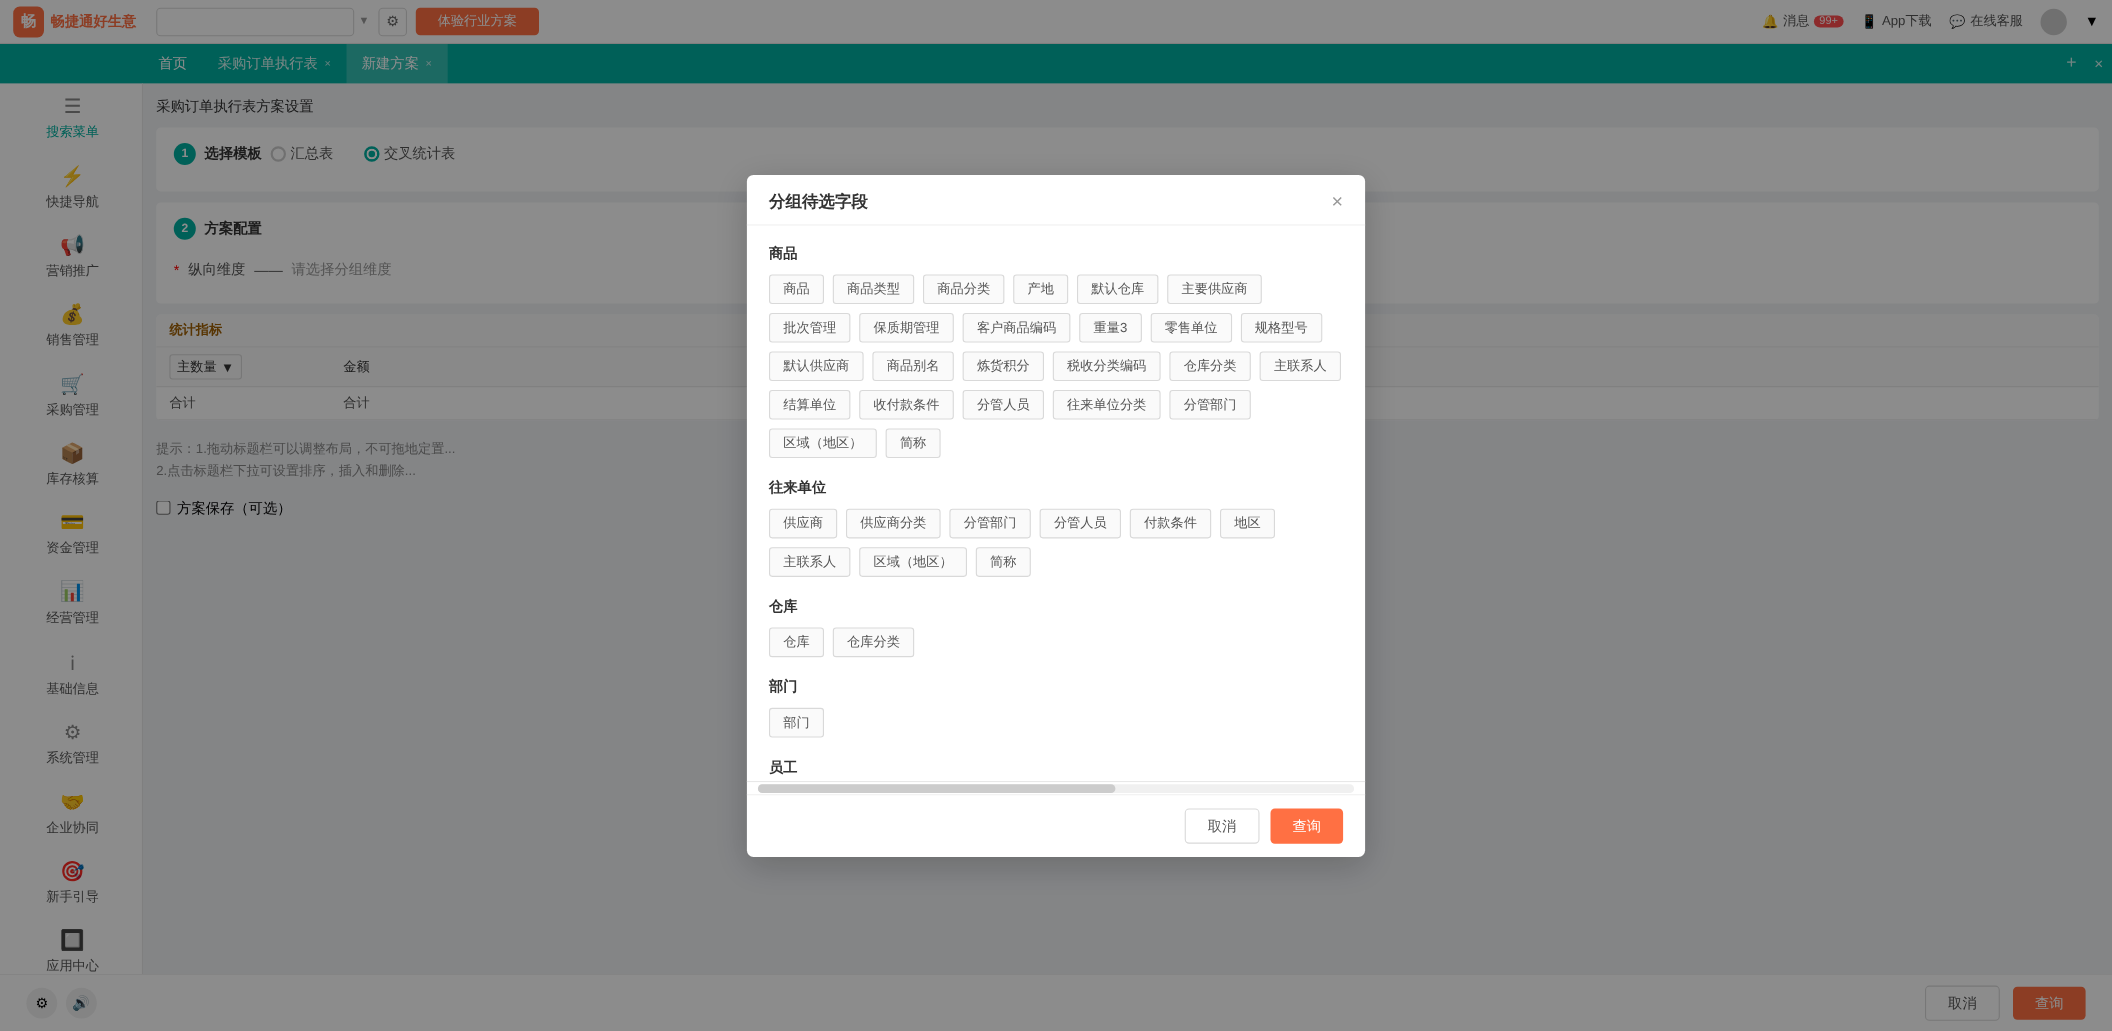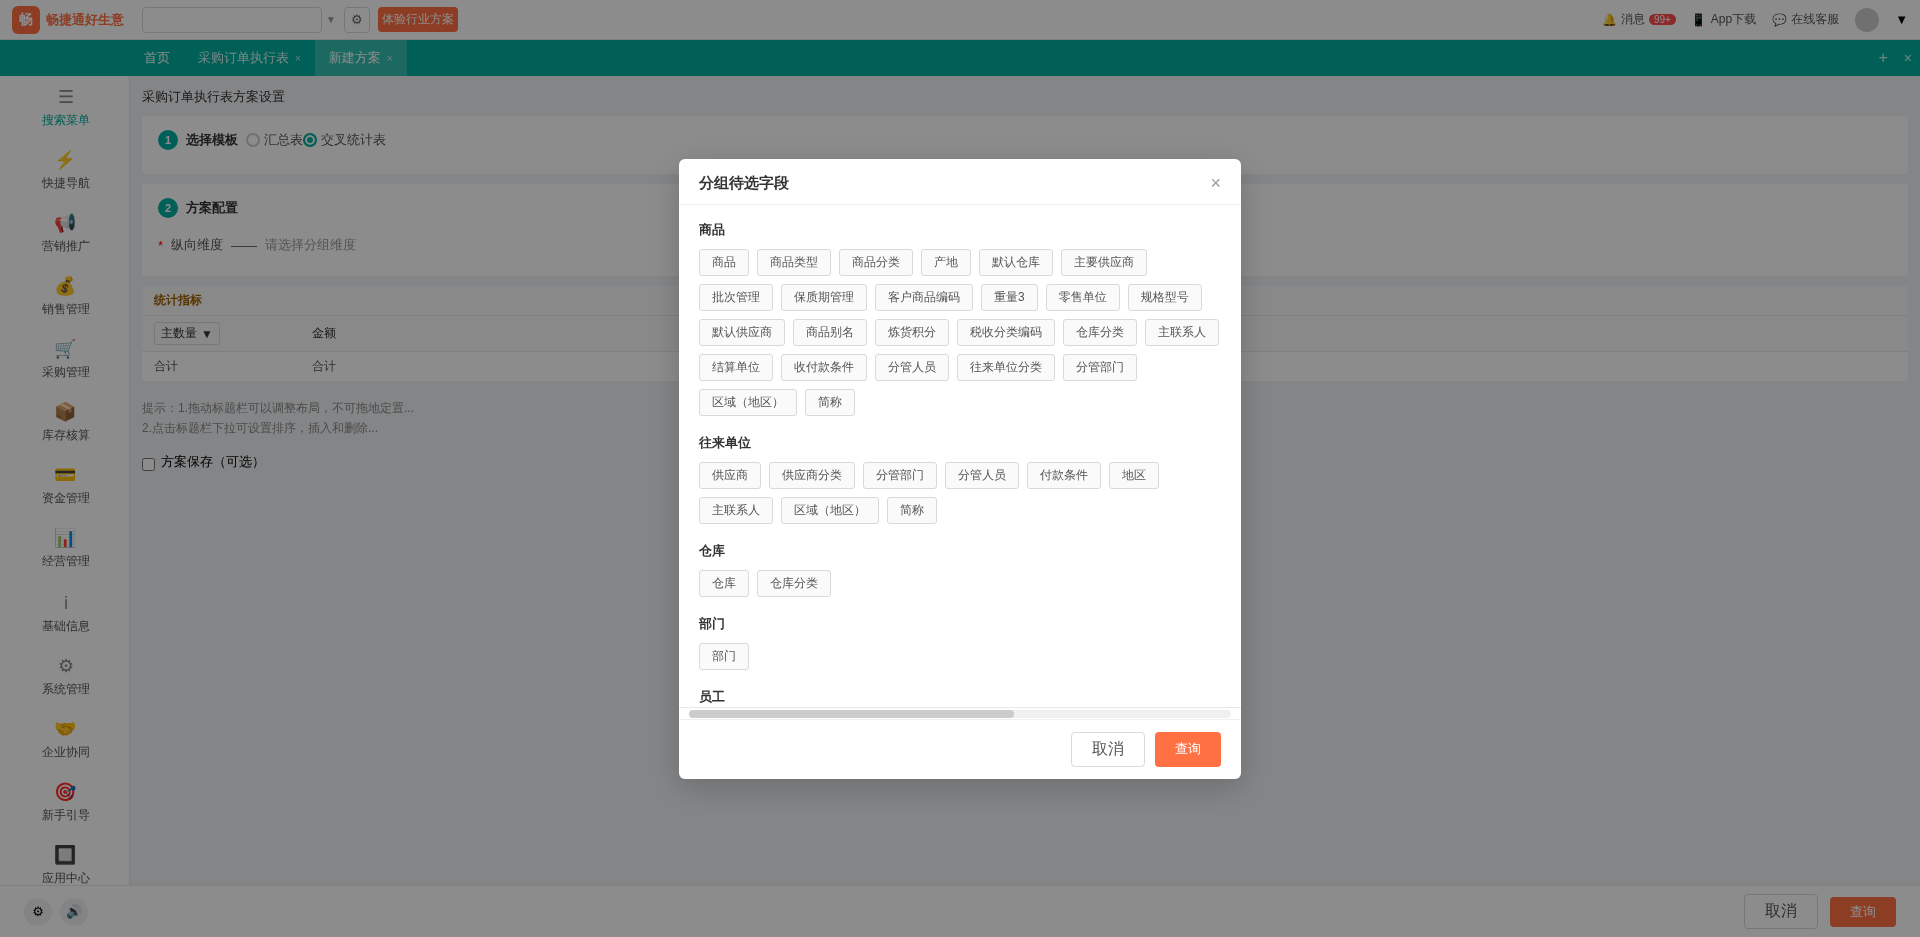--- a/index.html
+++ b/index.html
@@ -7,21 +7,21 @@
 
     
     .top-bar { height: 40px; background: #fff; display: flex; align-items: center; padding: 0 12px; border-bottom: 1px solid #e8e8e8; position: relative; z-index: 10; }
     .logo-area { display: flex; align-items: center; gap: 6px; width: 130px; }
     .logo-icon { width: 28px; height: 28px; background: #ff7043; border-radius: 6px; display: flex; align-items: center; justify-content: center; color: white; font-weight: bold; font-size: 14px; }
     .logo-text { color: #ff7043; font-size: 13px; font-weight: bold; }
     .search-bar { display: flex; align-items: center; gap: 4px; }
     .search-input { width: 180px; height: 26px; border: 1px solid #d9d9d9; border-radius: 4px; padding: 0 8px; font-size: 12px; }
     .search-arrow { color: #999; font-size: 10px; }
     .gear-btn { width: 26px; height: 26px; border: 1px solid #d9d9d9; border-radius: 4px; display: flex; align-items: center; justify-content: center; cursor: pointer; margin-left: 4px; color: #666; }
-    .experience-btn { background: #ff7043; color: white; border: none; border-radius: 4px; padding: 4px 4px; font-size: 12px; cursor: pointer; margin-left: 8px; }
+    .experience-btn { background: #ff7043; color: white; border: none; border-radius: 4px; padding: 4px 20px; font-size: 12px; cursor: pointer; margin-left: 8px; }
     .top-right { margin-left: auto; display: flex; align-items: center; gap: 16px; }
     .top-right-item { display: flex; align-items: center; gap: 4px; font-size: 12px; color: #555; cursor: pointer; }
     .badge { background: #ff4d4f; color: white; border-radius: 10px; padding: 0 5px; font-size: 10px; min-width: 18px; text-align: center; }
     .avatar { width: 24px; height: 24px; border-radius: 50%; background: #ccc; }
 
     
     .nav-tabs { height: 36px; background: #00b0a0; display: flex; align-items: center; padding: 0 0 0 130px; }
     .nav-tab { padding: 0 14px; height: 36px; display: flex; align-items: center; color: rgba(255,255,255,0.85); font-size: 13px; cursor: pointer; position: relative; }
     .nav-tab.active { background: rgba(255,255,255,0.2); color: white; }
     .nav-tab .close-tab { margin-left: 6px; font-size: 10px; color: rgba(255,255,255,0.7); cursor: pointer; }
@@ -38,21 +38,21 @@
 
     
     .main-content { flex: 1; overflow: auto; background: #f0f2f5; padding: 12px; position: relative; }
     .page-title { font-size: 13px; color: #333; margin-bottom: 10px; }
 
     
     .form-section { background: #fff; border-radius: 4px; padding: 14px 16px; margin-bottom: 10px; }
     .section-header { display: flex; align-items: center; gap: 8px; margin-bottom: 10px; }
     .step-badge { width: 20px; height: 20px; background: #00b0a0; color: white; border-radius: 50%; display: flex; align-items: center; justify-content: center; font-size: 11px; font-weight: bold; }
     .section-title { font-size: 13px; font-weight: bold; color: #333; }
-    .radio-group { display: flex; gap: 0; }
+    .radio-group { display: flex; gap: 28px; }
     .radio-item { display: flex; align-items: center; gap: 4px; font-size: 13px; color: #555; cursor: pointer; }
     .radio-circle { width: 14px; height: 14px; border: 2px solid #ccc; border-radius: 50%; }
     .radio-circle.checked { border-color: #00b0a0; background: #00b0a0; box-shadow: inset 0 0 0 2px white; }
 
     
     .overlay { position: fixed; top: 0; left: 0; width: 100%; height: 100%; background: rgba(0,0,0,0.45); z-index: 100; display: flex; align-items: center; justify-content: center; }
 
     
     .modal { background: white; border-radius: 6px; width: 562px; max-height: 620px; display: flex; flex-direction: column; box-shadow: 0 8px 32px rgba(0,0,0,0.2); }
     .modal-header { display: flex; align-items: center; justify-content: space-between; padding: 14px 20px 10px; border-bottom: 1px solid #f0f0f0; }
@@ -78,21 +78,21 @@
 
     
     .table-section { background: #fff; border-radius: 4px; padding: 0; margin-bottom: 10px; overflow: hidden; }
     .table-header-row { display: flex; align-items: center; background: #f9f9f9; border-bottom: 1px solid #e8e8e8; padding: 6px 12px; font-size: 12px; color: #333; gap: 8px; }
     .stats-label { font-size: 12px; color: #a16207; font-weight: bold; }
     .table-row { display: flex; align-items: center; padding: 6px 12px; font-size: 12px; color: #555; gap: 8px; border-bottom: 1px solid #f0f0f0; }
     .col-main { width: 150px; display: flex; align-items: center; gap: 4px; }
     .col-amount { width: 100px; }
     .select-box { border: 1px solid #d9d9d9; border-radius: 3px; padding: 2px 6px; font-size: 12px; color: #333; display: flex; align-items: center; gap: 4px; cursor: pointer; }
 
-    .btn-cancel { border: 1px solid #d9d9d9; background: white; color: #555; border-radius: 4px; padding: 6px 20px; font-size: 16px; cursor: pointer; }
+    .btn-cancel { border: 1px solid #d9d9d9; background: white; color: #555; border-radius: 4px; padding: 6px 20px; font-size: 13px; cursor: pointer; }
     .btn-confirm { background: #ff7043; color: white; border: none; border-radius: 4px; padding: 6px 20px; font-size: 13px; cursor: pointer; }
 
     .bottom-bar { position: fixed; bottom: 0; left: 0; right: 0; height: 52px; background: #fff; border-top: 1px solid #e8e8e8; display: flex; align-items: center; justify-content: flex-end; padding: 0 24px; gap: 12px; z-index: 50; }
     .bottom-left { margin-right: auto; display: flex; align-items: center; gap: 8px; }
     .bottom-icon { width: 28px; height: 28px; border-radius: 50%; background: #f0f0f0; display: flex; align-items: center; justify-content: center; cursor: pointer; }
   </style>
 </head>
 <body>
 
 <div class="top-bar">
@@ -253,21 +253,21 @@
         <div class="col-main">合计</div>
         <div class="col-amount">合计</div>
       </div>
     </div>
 
     <div style="font-size:12px; color:#888; padding: 6px 0; line-height: 1.7;">
       <div>提示：1.拖动标题栏可以调整布局，不可拖地定置...</div>
       <div>2.点击标题栏下拉可设置排序，插入和删除...</div>
     </div>
 
-    <div style="display:flex; align-items:flex-end; gap:6px; margin-top:8px;">
+    <div style="display:flex; align-items:center; gap:6px; margin-top:8px;">
       <input type="checkbox" style="">
       <span>方案保存（可选）</span>
     </div>
   </div>
 </div>
 
 <div class="bottom-bar">
   <div class="bottom-left">
     <div class="bottom-icon">⚙</div>
     <div class="bottom-icon">🔊</div>

